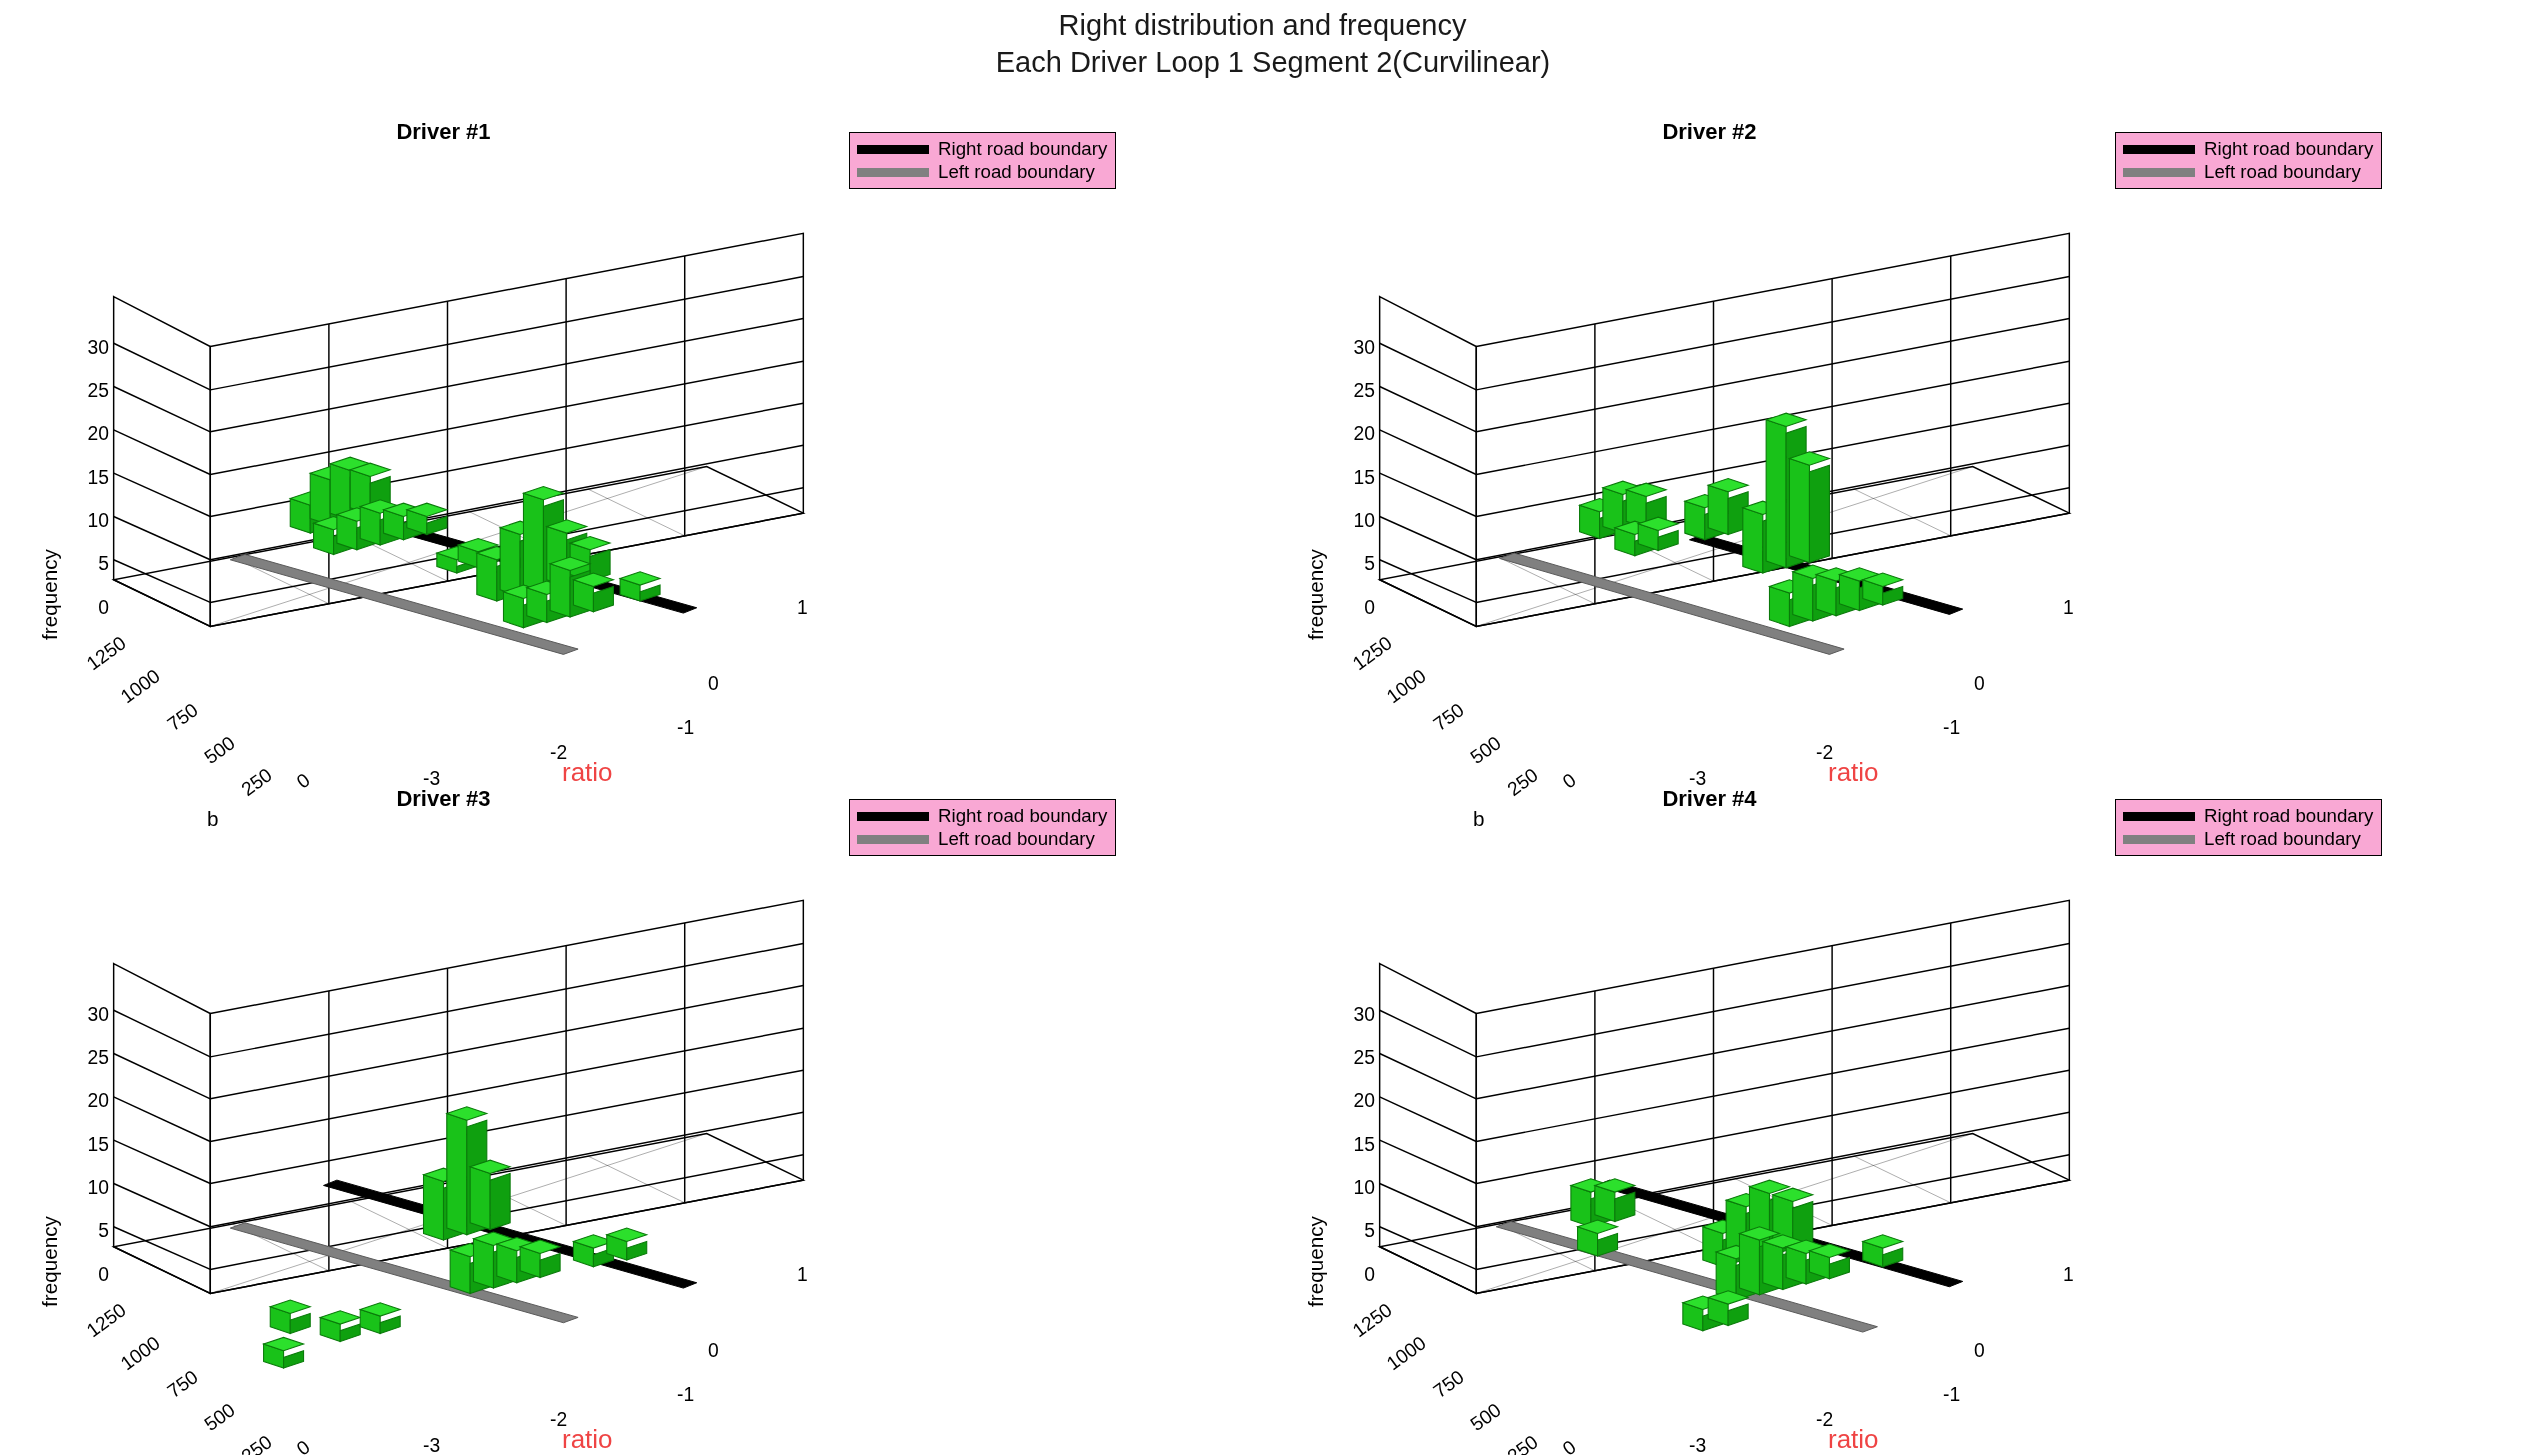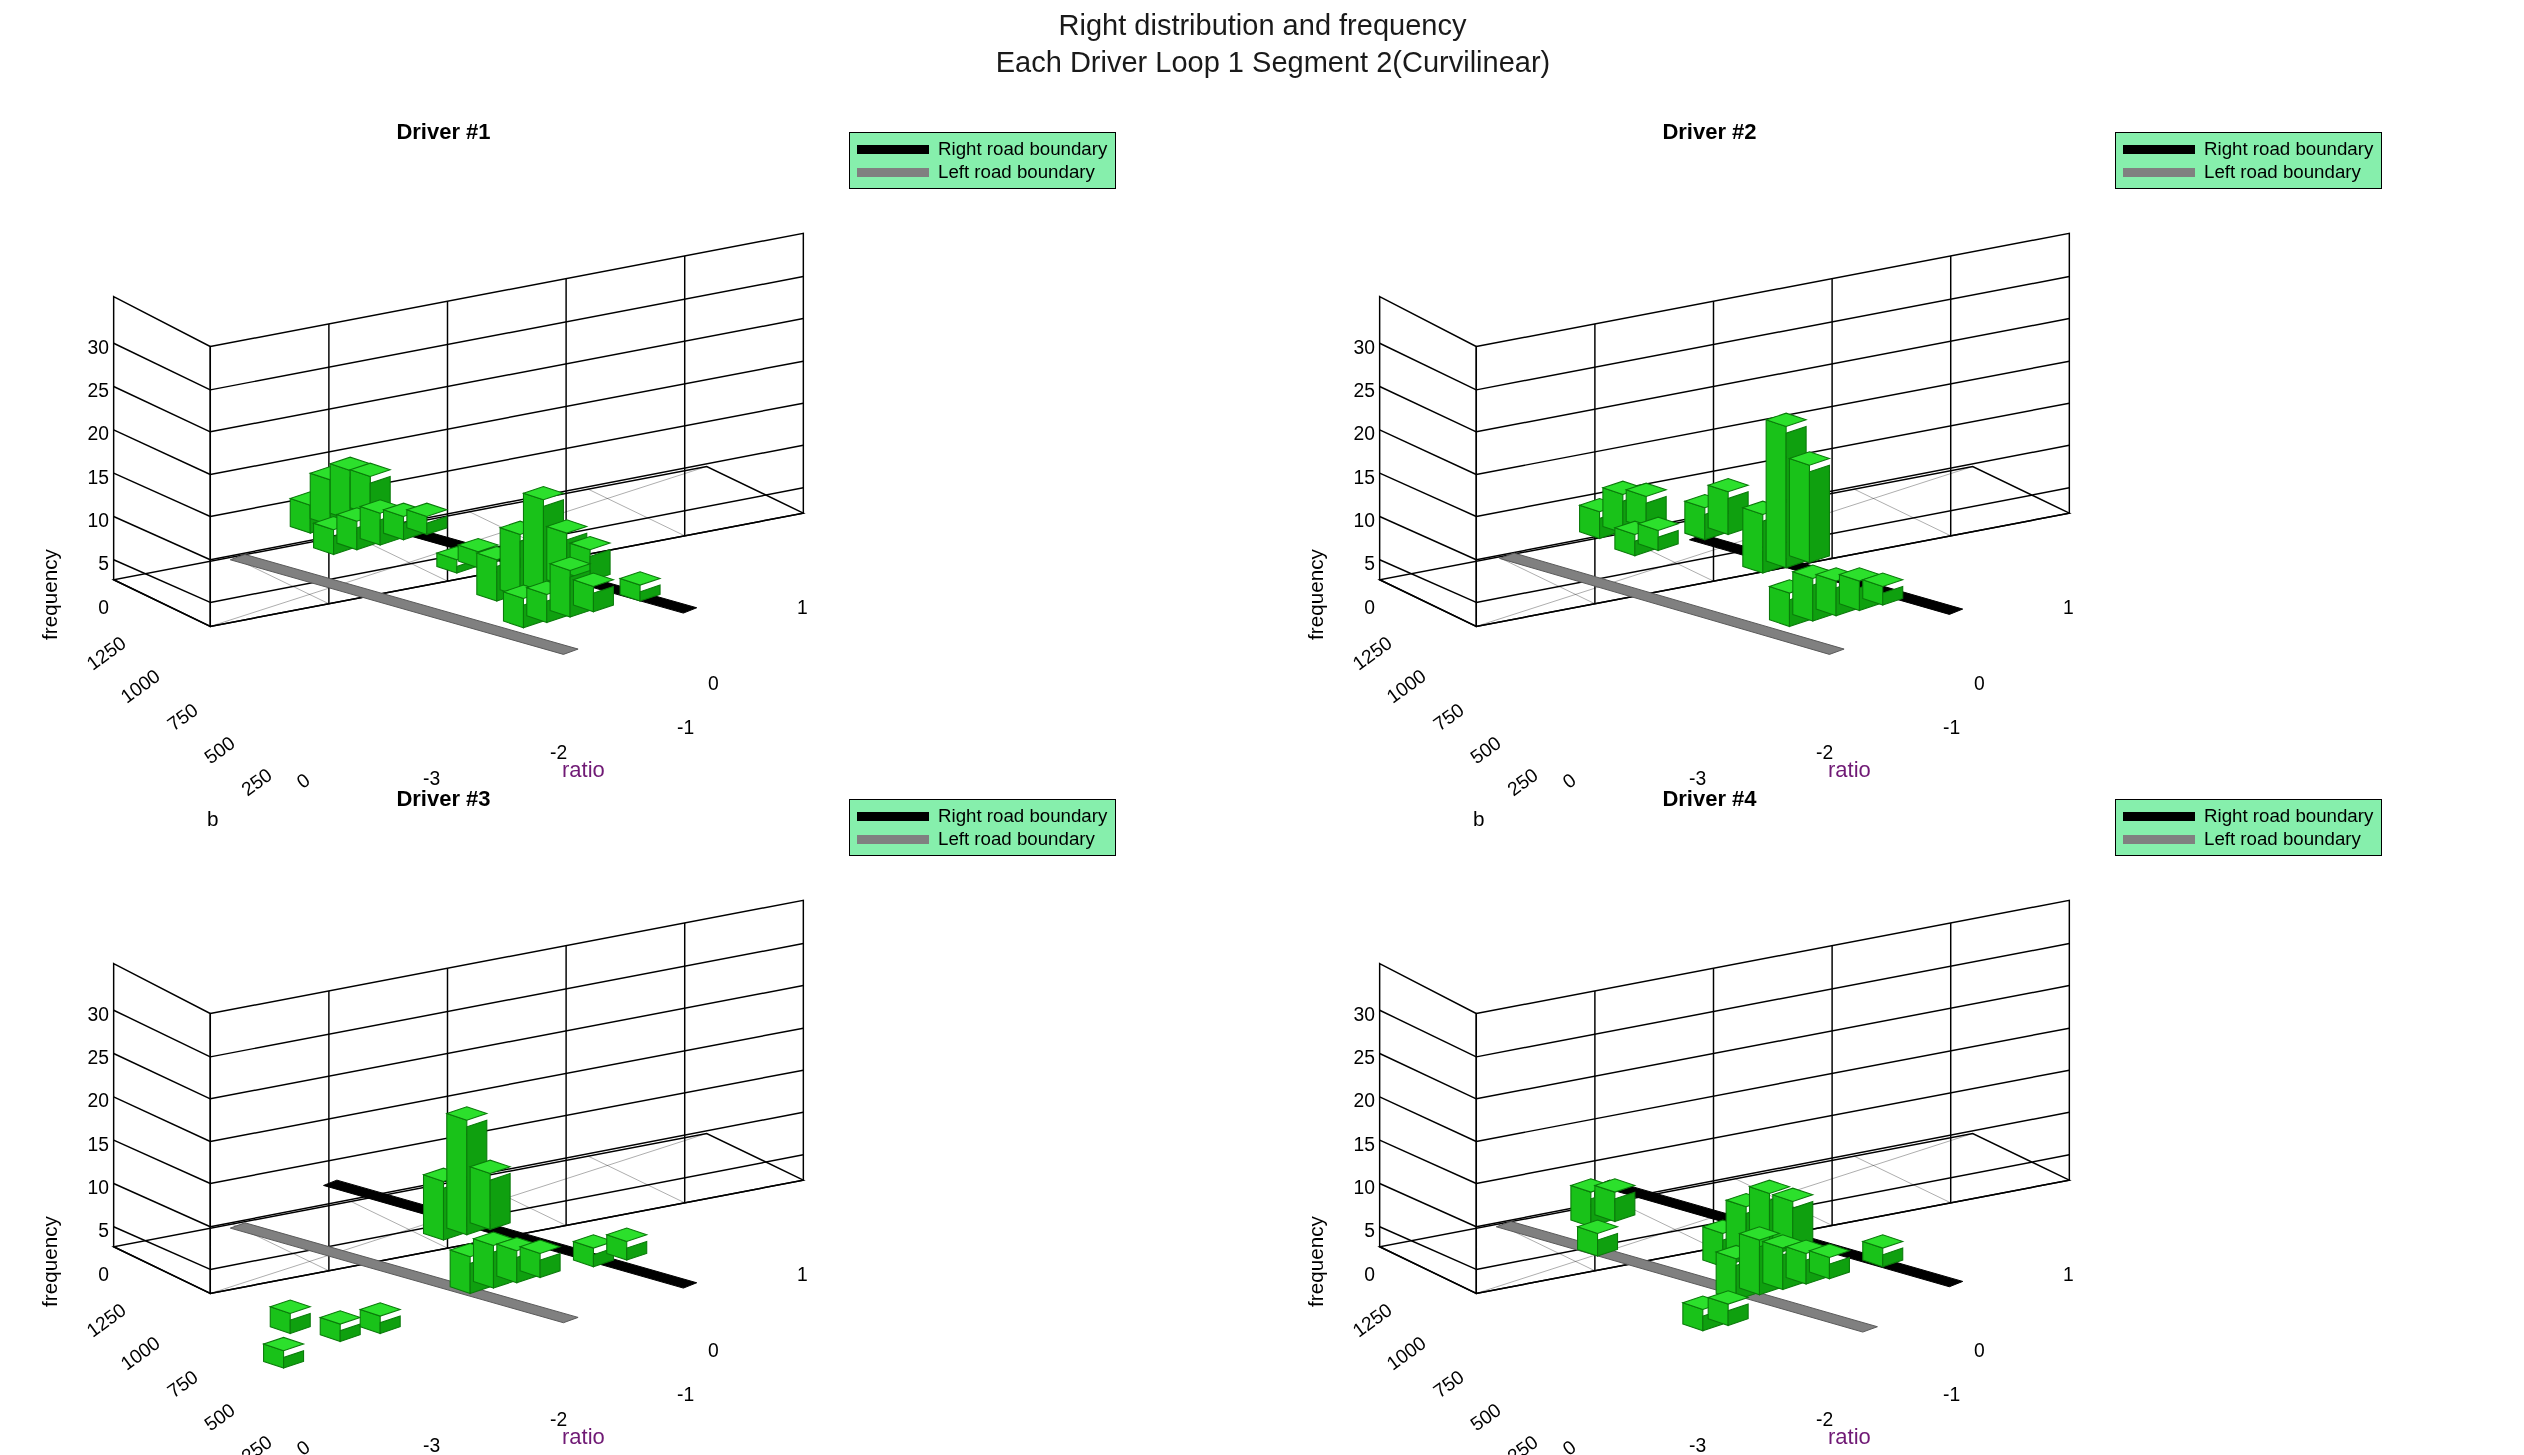--- a/index.html
+++ b/index.html
@@ -49,21 +49,21 @@
     text-align: center;
     font-size: 22px;
     font-weight: bold;
     color: #000;
   }
 
   
   .legend {
     position: absolute;
     border: 0.7px solid #000;
-    background: #86efac;
+    background: #f9a8d4;
     padding: 4.7px 8px 4.7px 6.7px;
     box-sizing: border-box;
   }
   .legend-row {
     display: flex;
     align-items: center;
     height: 23px;
   }
   .legend-swatch {
     width: 72px;
@@ -81,22 +81,22 @@
   .ylabel {
     position: absolute;
     font-size: 20.7px;
     color: #000;
     transform: rotate(-90deg);
     transform-origin: 0 0;
     white-space: nowrap;
   }
   .xlabel {
     position: absolute;
-    font-size: 22px;
-    color: #701a75;
+    font-size: 26px;
+    color: #ef4444;
     white-space: nowrap;
   }
   .blabel {
     position: absolute;
     font-size: 20.7px;
     color: #000;
   }
   .tick {
     position: absolute;
     font-size: 19.3px;

